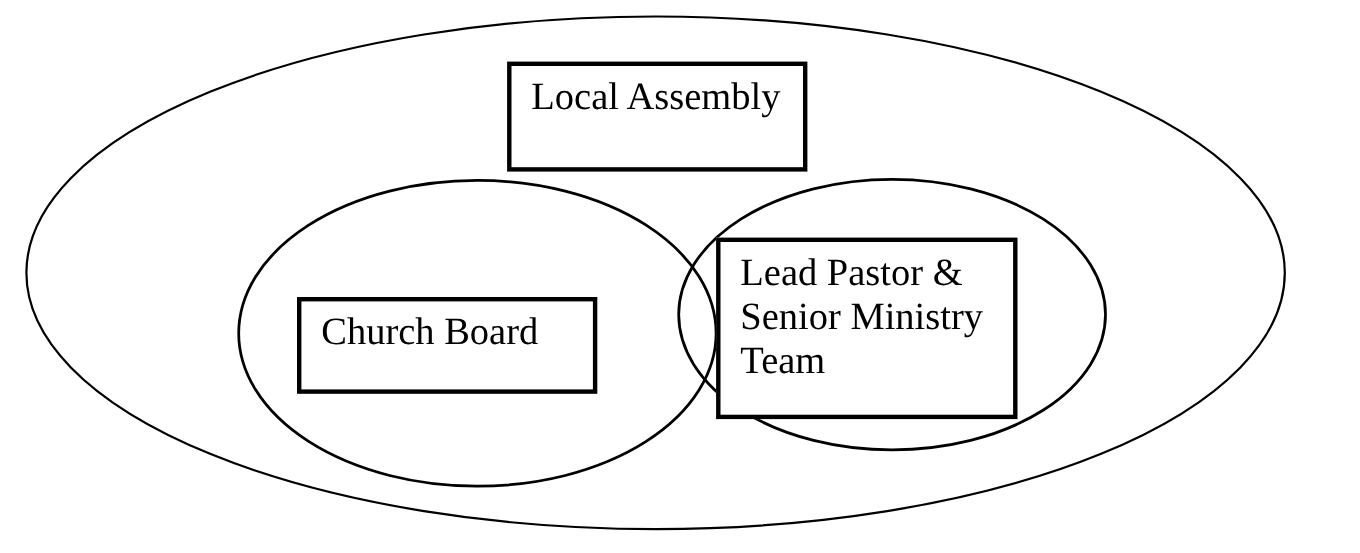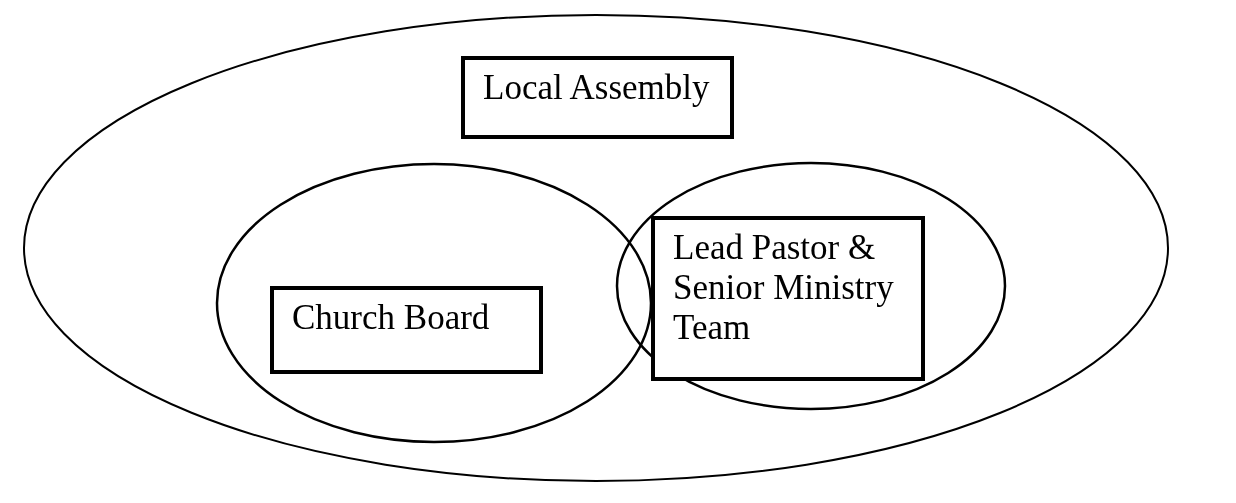--- a/index.html
+++ b/index.html
@@ -30,25 +30,25 @@
     color: #000000;
     font-size: 35px;
     line-height: 40px;
     padding: 8px 6px 0 18px;
     white-space: pre-line;
   }
   .box-local-assembly {
     left: 461px;
     top: 56px;
     width: 273px;
-    height: 83px;
+    height: 100px;
   }
   .box-church-board {
     left: 270px;
-    top: 286px;
+    top: 270px;
     width: 273px;
     height: 88px;
   }
   .box-lead-pastor {
     left: 651px;
     top: 216px;
     width: 274px;
     height: 165px;
   }
 </style>

